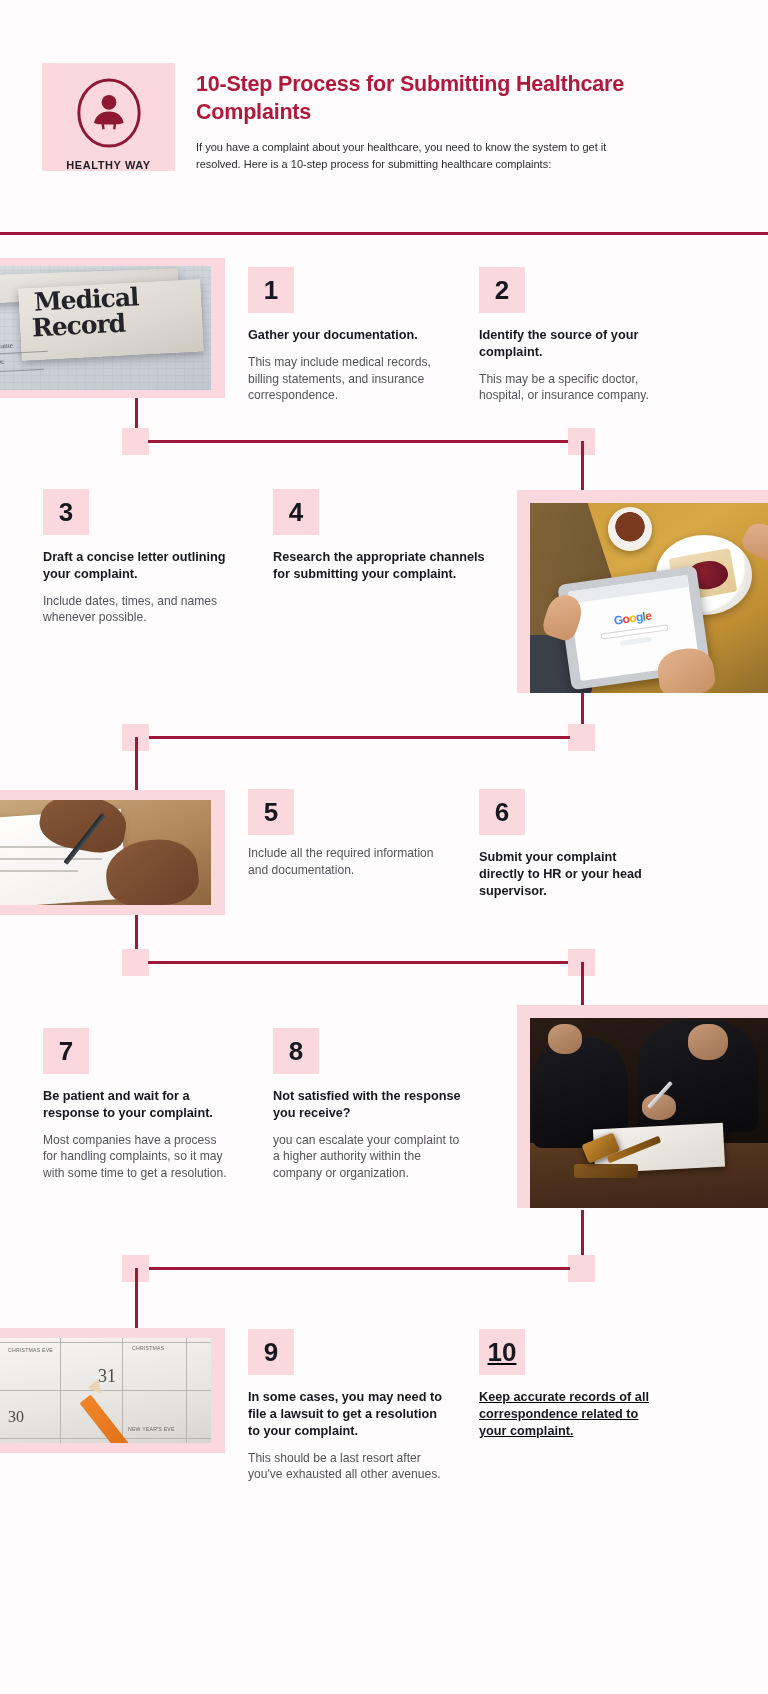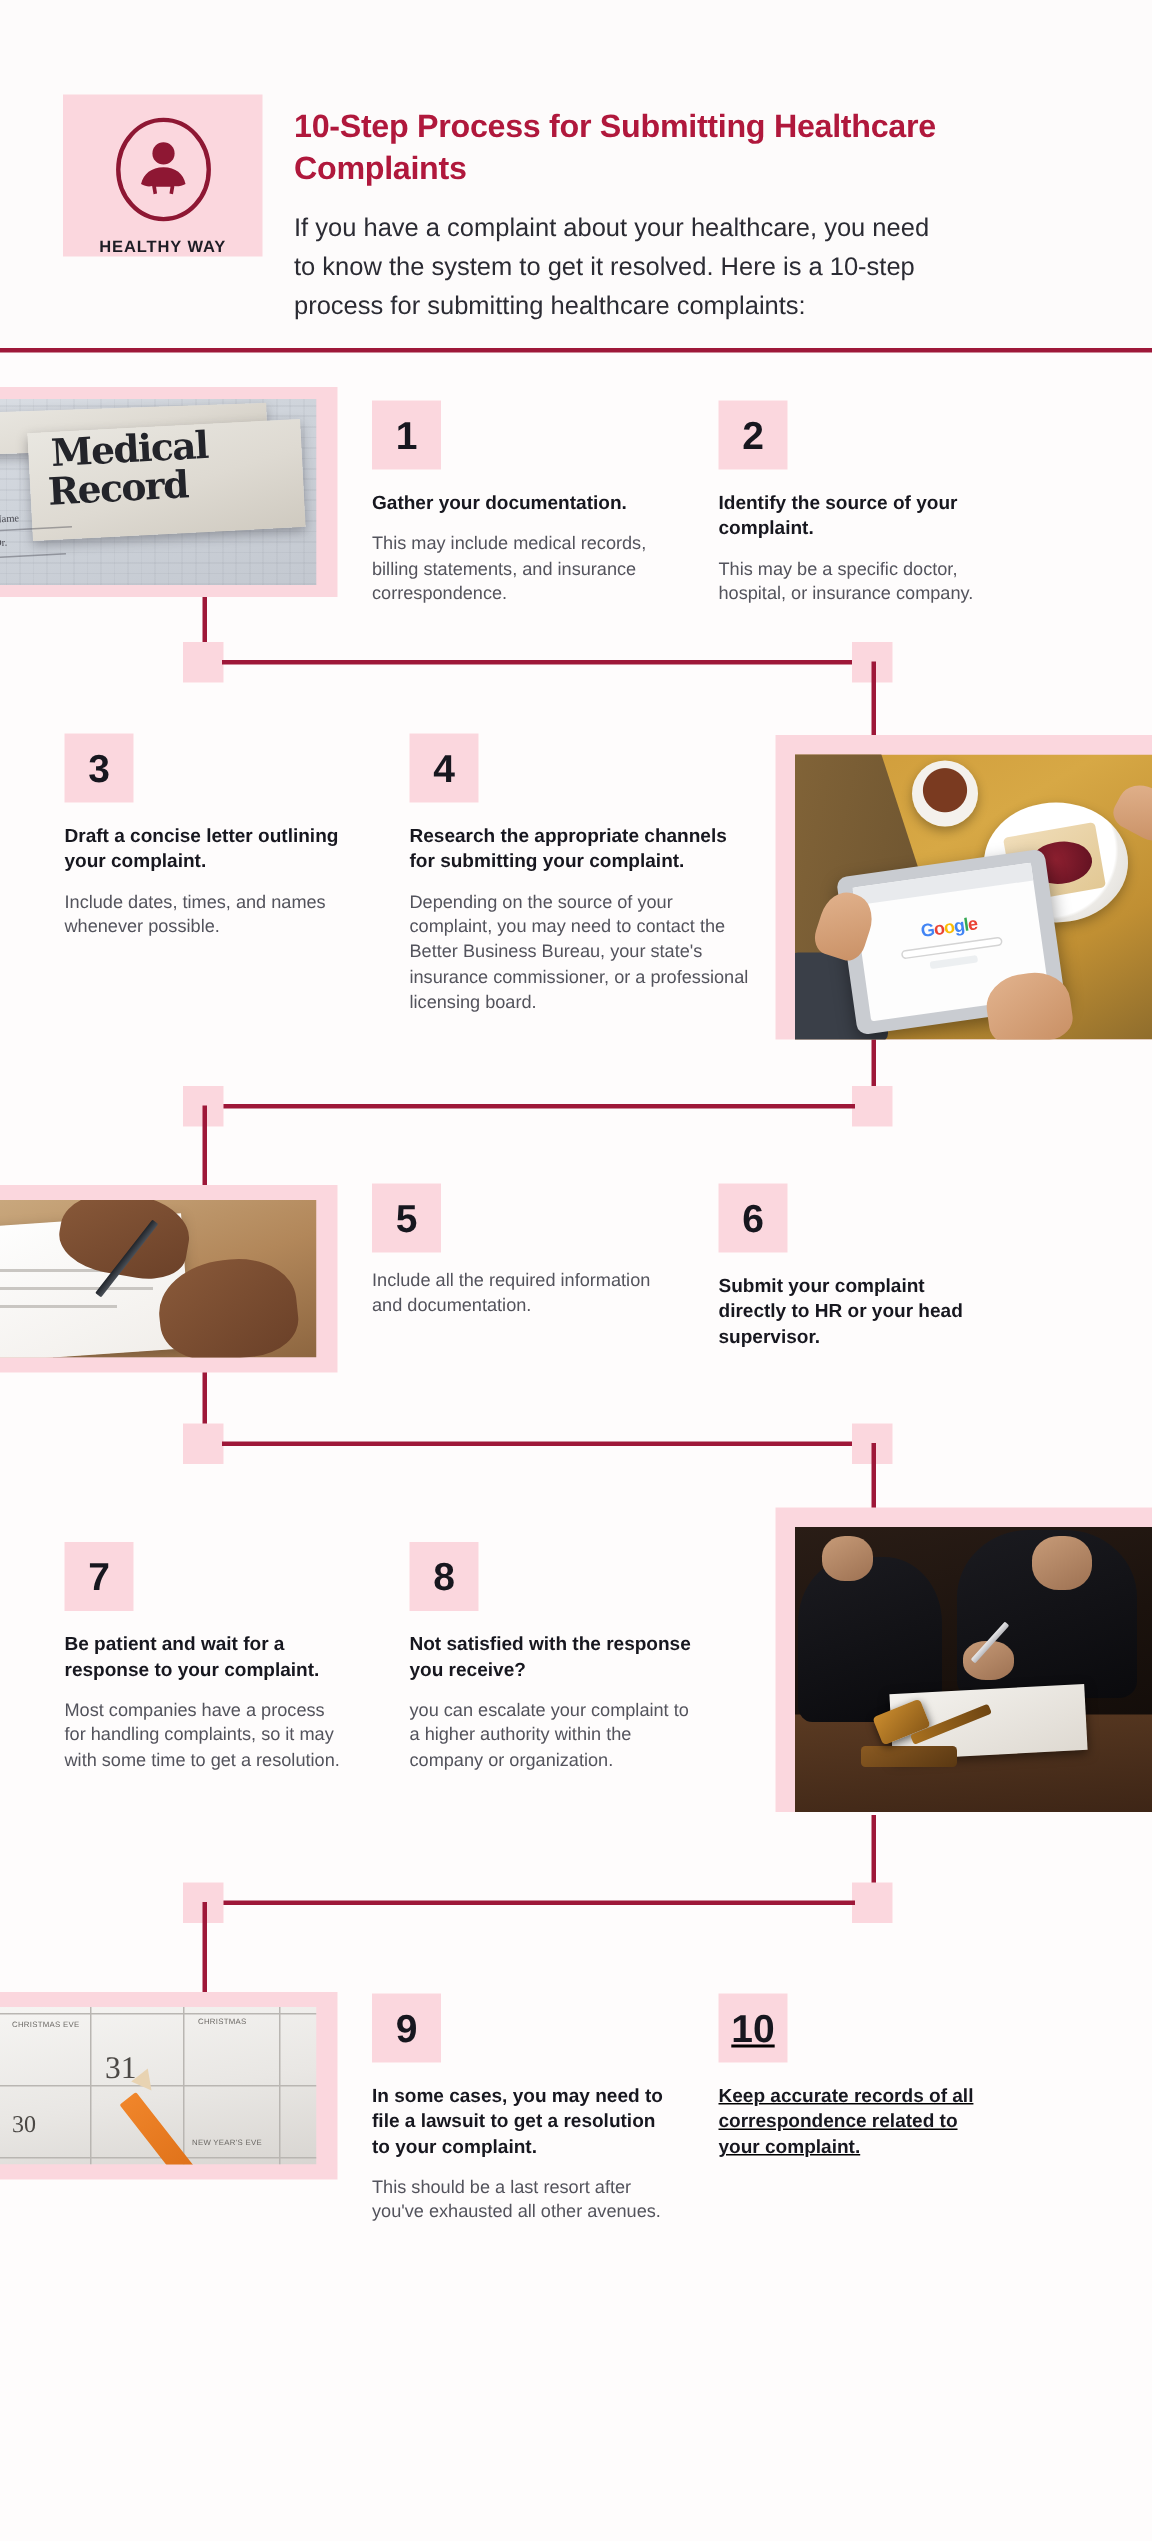--- a/index.html
+++ b/index.html
@@ -57,21 +57,21 @@
     font-weight: bold;
     line-height: 1.31;
     color: #b0183c;
     letter-spacing: -0.2px;
   }
 
   #header-sub {
     position: absolute;
     left: 196px; top: 139px;
     width: 425px;
-    font-size: 17px;
+    font-size: 11px;
     line-height: 1.53;
     color: #2b2b33;
   }
 
   #header-rule {
     position: absolute;
     left: 0; top: 232px;
     width: 768px; height: 2.5px;
     background: #9e1839;
   }
@@ -460,21 +460,21 @@
     <div class="pc-grid-h" style="left:0; top:4px; width:225px;"></div>
     <div class="pc-grid-h" style="left:0; top:52px; width:225px;"></div>
     <div class="pc-grid-h" style="left:0; top:100px; width:225px;"></div>
 
     <div class="pc-grid-v" style="left:74px; top:0; height:105px;"></div>
     <div class="pc-grid-v" style="left:136px; top:0; height:105px;"></div>
     <div class="pc-grid-v" style="left:200px; top:0; height:105px;"></div>
     <div class="pc-tiny" style="left:22px; top:9px;">CHRISTMAS EVE</div>
     <div class="pc-tiny" style="left:146px; top:7px;">CHRISTMAS</div>
     <div class="pc-num" style="left:22px; top:70px; font-size:16px;">30</div>
-    <div class="pc-num" style="left:84px; top:28px; font-size:21px;">31</div>
+    <div class="pc-num" style="left:112px; top:28px; font-size:18px;">31</div>
     <div class="pc-tiny" style="left:142px; top:88px;">NEW YEAR'S EVE</div>
     <div class="pc-pencil-body" style="left:118px; top:52px; width:14px; height:84px;"></div>
     <div class="pc-pencil-tip" style="left:104px; top:44px;"></div>
   </div>
 </div>
 
 <div class="step" style="left:248px; top:267px; width:192px;">
   <div class="step-badge">1</div>
   <div class="step-title">Gather your documentation.</div>
   <div class="step-body">This may include medical records, billing statements, and insurance correspondence.</div>
@@ -488,21 +488,20 @@
 
 <div class="step" style="left:43px; top:489px; width:196px;">
   <div class="step-badge">3</div>
   <div class="step-title">Draft a concise letter outlining your complaint.</div>
   <div class="step-body">Include dates, times, and names whenever possible.</div>
 </div>
 
 <div class="step" style="left:273px; top:489px; width:228px;">
   <div class="step-badge">4</div>
   <div class="step-title">Research the appropriate channels for submitting your complaint.</div>
-  <div class="step-body">Depending on the source of your complaint, you may need to contact the Better Business Bureau, your state's insurance commissioner, or a professional licensing board.</div>
 </div>
 
 <div class="step" style="left:248px; top:789px; width:190px;">
   <div class="step-badge">5</div>
   <div class="step-body">Include all the required information and documentation.</div>
 </div>
 
 <div class="step" style="left:479px; top:789px; width:185px;">
   <div class="step-badge">6</div>
   <div class="step-title">Submit your complaint directly to HR or your head supervisor.</div>

